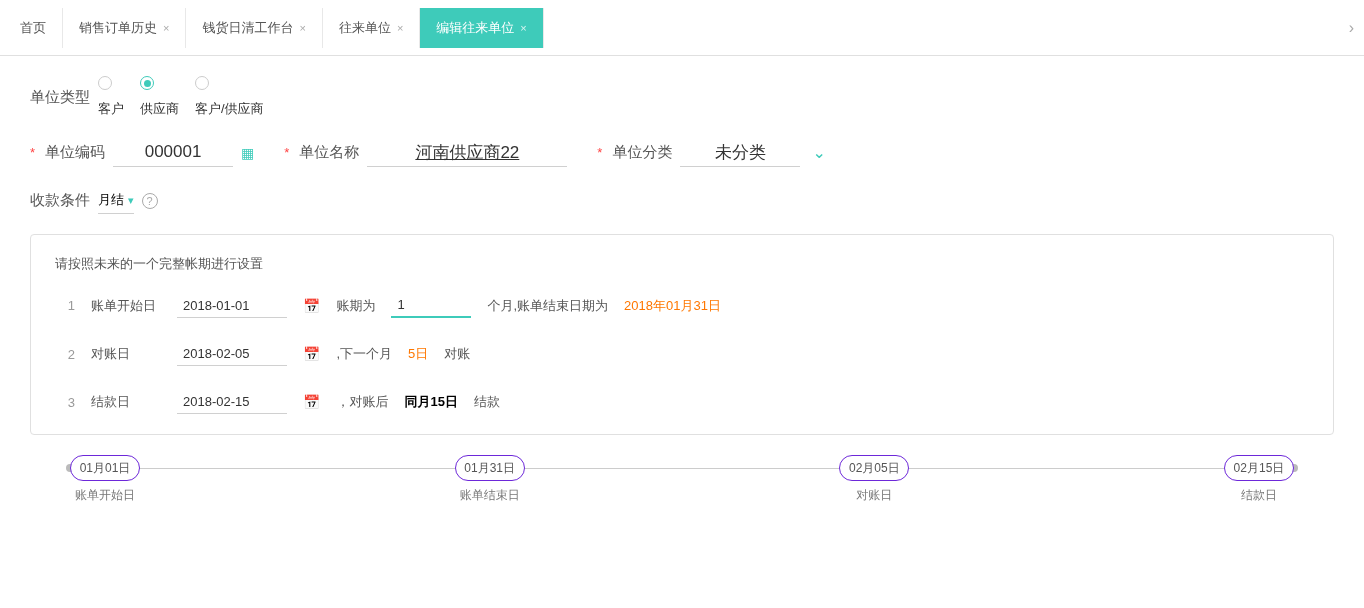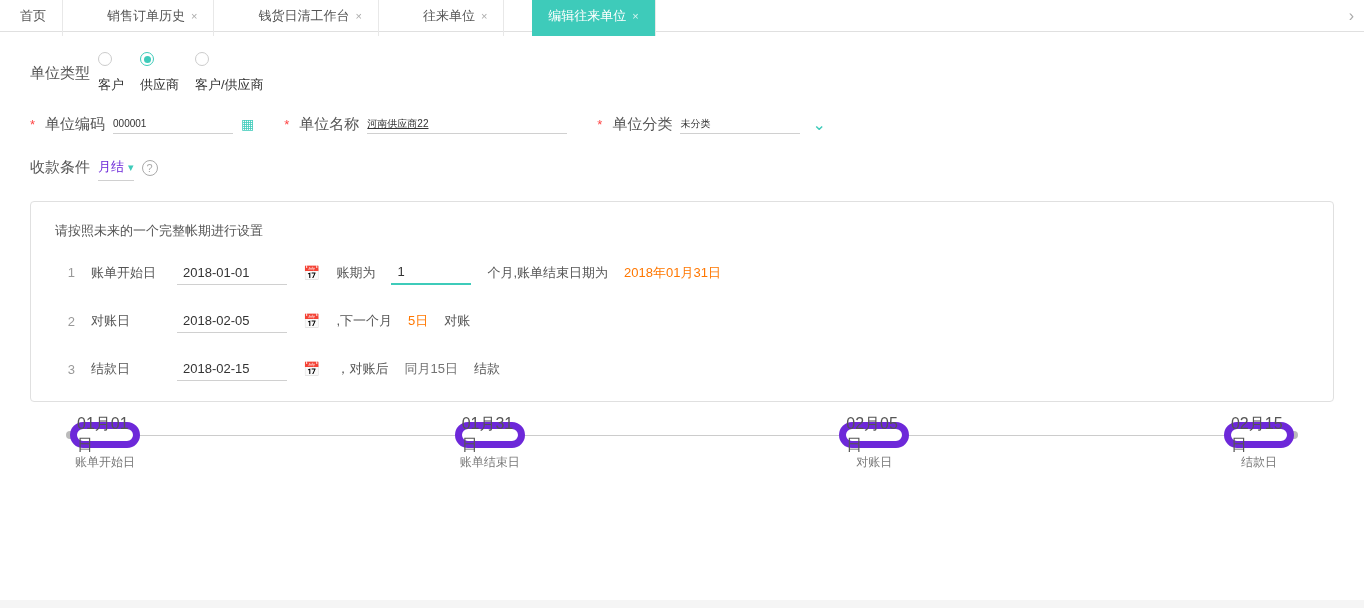--- a/index.html
+++ b/index.html
@@ -4,23 +4,22 @@
   <style>
     * { box-sizing: border-box; margin: 0; padding: 0; }
     body { font-family: 'Microsoft YaHei', Arial, sans-serif; font-size: 13px; background: #f5f5f5; color: #333; }
 
     
     .tab-bar {
       display: flex;
       align-items: center;
       background: #fff;
       border-bottom: 1px solid #e0e0e0;
-      height: 32px;
+      height: 56px;
       padding: 0 0;
-      gap: 28px;
     }
     .tab {
       display: flex;
       align-items: center;
       padding: 0 16px;
       height: 40px;
       cursor: pointer;
       font-size: 13px;
       color: #555;
       border-right: 1px solid #e8e8e8;
@@ -104,36 +103,37 @@
       border-radius: 50%;
       background: #3ecbba;
     }
 
     
     .text-input {
       border: none;
       border-bottom: 1px solid #d0d0d0;
       outline: none;
       padding: 4px 0;
-      font-size: 10px;
+      font-size: 17px;
       color: #333;
       background: transparent;
       width: 120px;
+      text-align: center;
     }
     .text-input.wide { width: 200px; text-decoration: underline; }
 
     .select-wrap {
       display: flex;
       align-items: center;
       gap: 4px;
       border-bottom: 1px solid #d0d0d0;
       padding: 4px 0;
       cursor: pointer;
     }
-    .select-val { font-size: 13px; color: #6d28d9; }
+    .select-val { font-size: 13px; color: #000000; }
     .chevron-down { color: #3ecbba; font-size: 11px; }
 
     .dropdown-icon {
       color: #3ecbba;
       font-size: 16px;
       cursor: pointer;
       margin-left: 4px;
     }
 
     
@@ -202,44 +202,44 @@
       border-bottom: 2px solid #3ecbba;
       outline: none;
       padding: 4px 6px;
       font-size: 13px;
       color: #333;
       background: transparent;
       width: 80px;
     }
     .row-desc { font-size: 13px; color: #555; }
     .highlight-orange { color: #ff7700; font-weight: 500; }
-    .highlight-teal { color: #737373; font-weight: 400; }
+    .highlight-teal { color: #000000; font-weight: 700; }
 
     
     .preview-text {
       font-size: 13px;
       color: #555;
       margin-bottom: 24px;
     }
     .timeline-item {
       display: flex;
       flex-direction: column;
       align-items: center;
       gap: 6px;
     }
     .timeline-node {
       width: 70px;
       height: 26px;
-      border: 7px solid #6d28d9;
+      border: 1px solid #6d28d9;
       border-radius: 13px;
       display: flex;
       align-items: center;
       justify-content: center;
       background: #fff;
-      font-size: 16px;
+      font-size: 12px;
       color: #555;
     }
     .timeline-node-label {
       font-size: 12px;
       color: #777;
       text-align: center;
     }
   </style>
 </head>
 <body>

